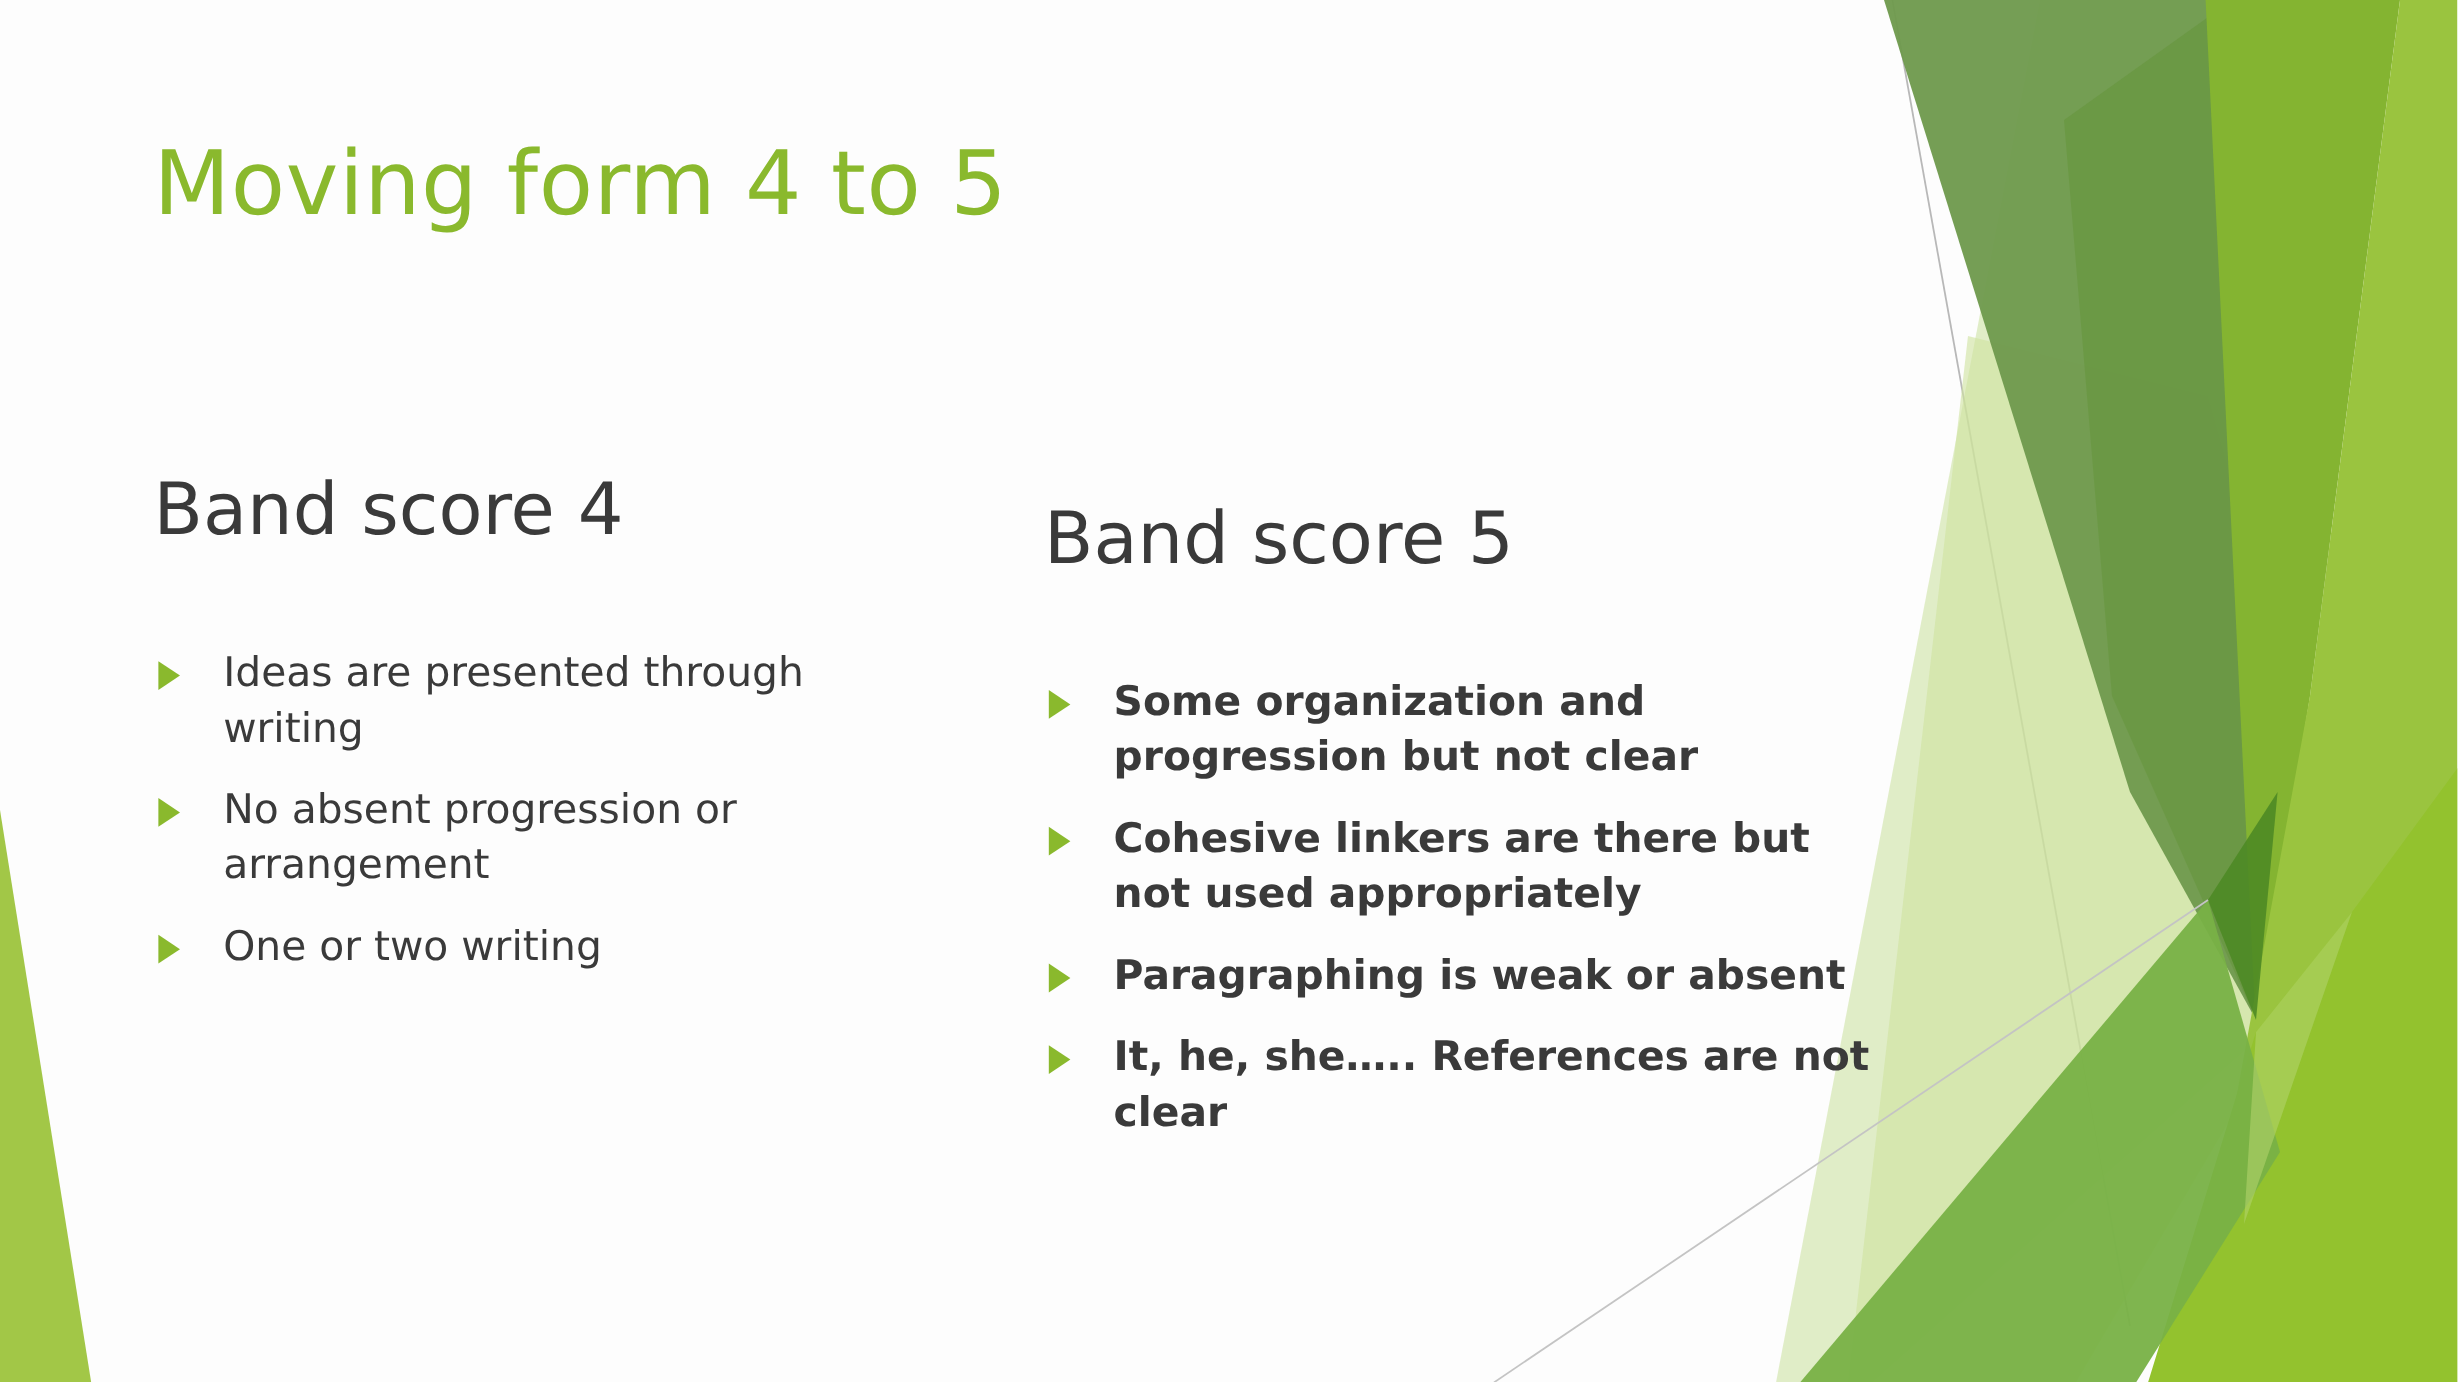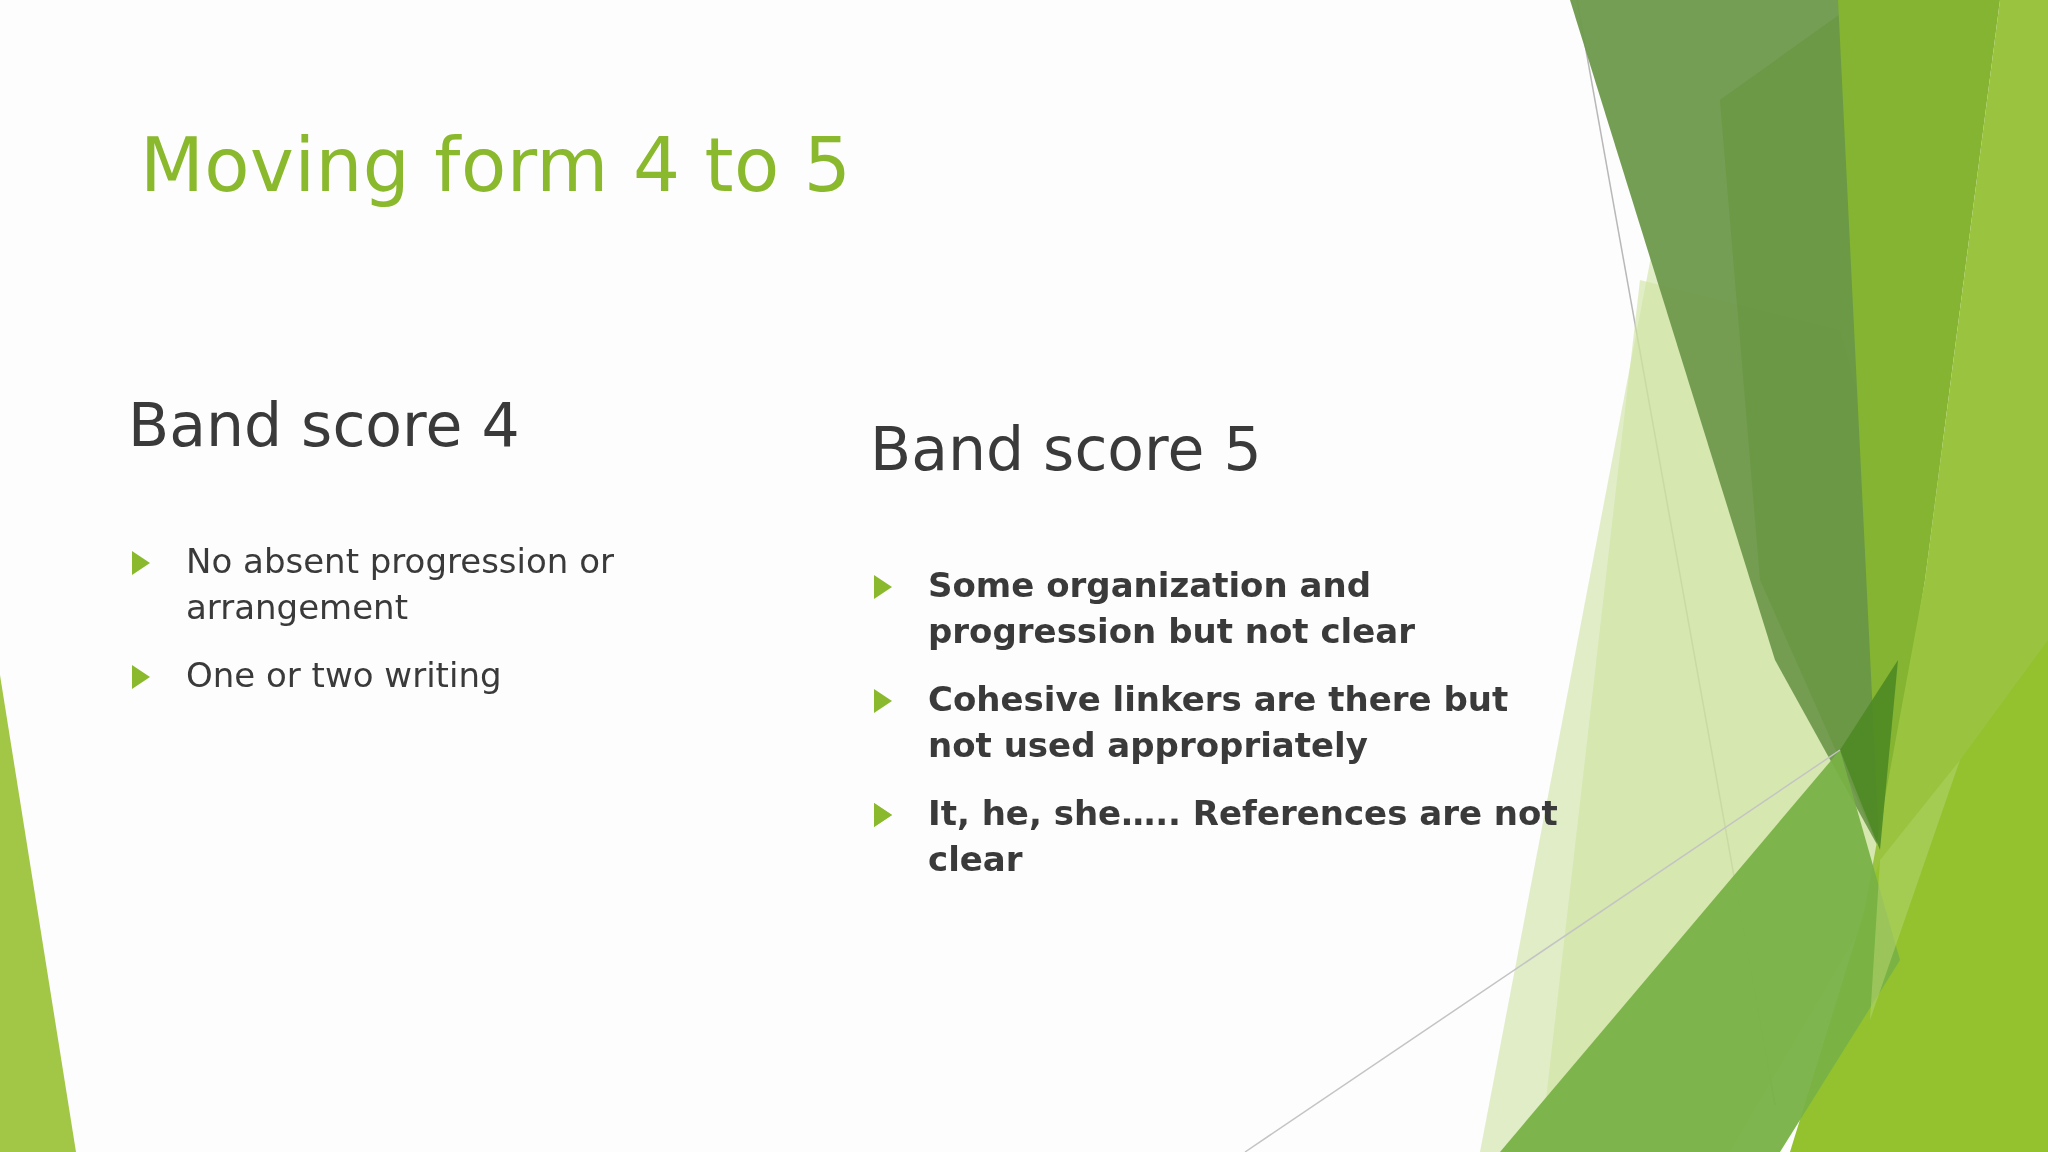--- a/index.html
+++ b/index.html
@@ -22,21 +22,21 @@
       position: absolute;
       left: 0;
       top: 0;
       width: 2048px;
       height: 1152px;
     }
     .title {
       position: absolute;
       left: 128px;
       top: 110px;
-      margin: 12px;
+      margin: 0;
       font-size: 74px;
       font-weight: normal;
       color: #8ab92d;
       letter-spacing: 0.5px;
       white-space: nowrap;
     }
     .column {
       position: absolute;
       top: 390px;
     }
@@ -110,20 +110,24 @@
     <line x1="1245" y1="1152" x2="1840" y2="750" stroke="#c4c4c4" stroke-width="1.5"></line>
   </svg>
 
   <h1 class="title">Moving form 4 to 5</h1>
 
   <div class="column left">
     <h2 class="col-heading">Band score 4</h2>
     <ul class="bullets">
       <li class="bullet-item">
         <span class="bullet-icon"></span>
+        <span>Ideas are presented through writing</span>
+      </li>
+      <li class="bullet-item">
+        <span class="bullet-icon"></span>
         <span>No absent progression or arrangement</span>
       </li>
       <li class="bullet-item">
         <span class="bullet-icon"></span>
         <span>One or two writing</span>
       </li>
     </ul>
   </div>
 
   <div class="column right">
@@ -132,20 +136,21 @@
       <li class="bullet-item">
         <span class="bullet-icon"></span>
         <span>Some organization and progression but not clear</span>
       </li>
       <li class="bullet-item">
         <span class="bullet-icon"></span>
         <span>Cohesive linkers are there but not used appropriately</span>
       </li>
       <li class="bullet-item">
         <span class="bullet-icon"></span>
+        <span>Paragraphing is weak or absent</span>
       </li>
       <li class="bullet-item">
         <span class="bullet-icon"></span>
         <span>It, he, she….. References are not clear</span>
       </li>
     </ul>
   </div>
 
 </div>
 

